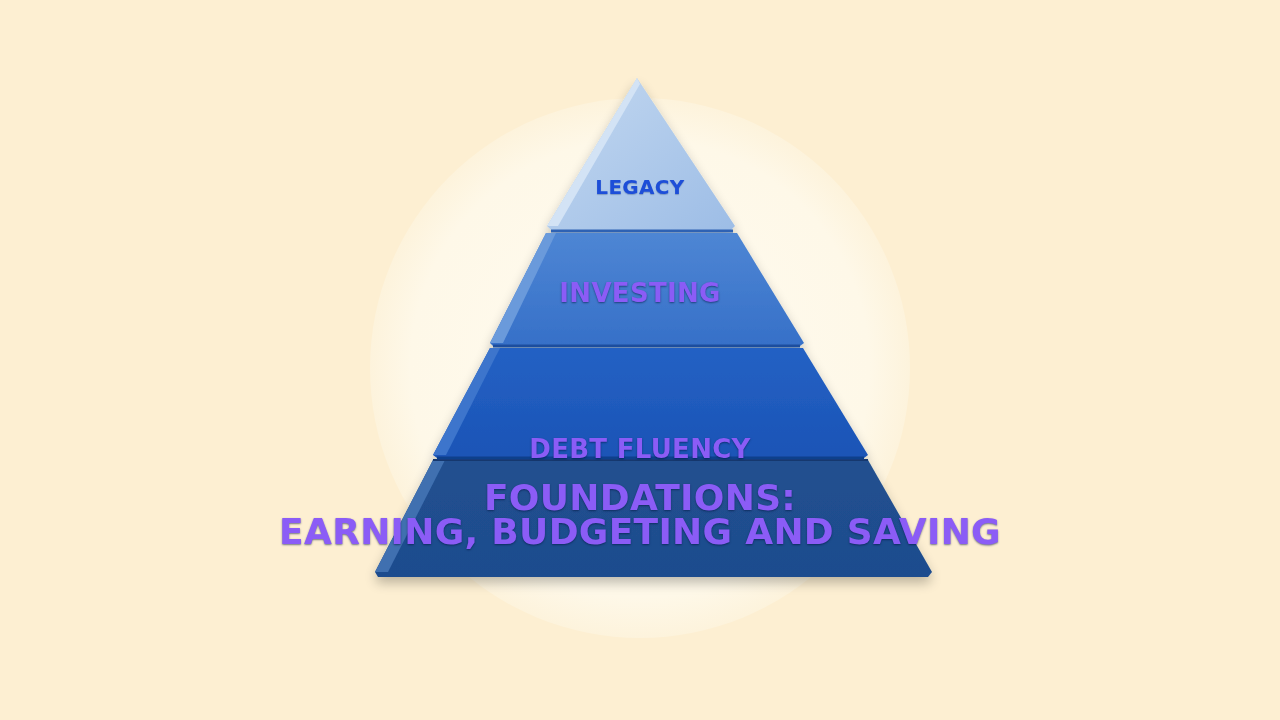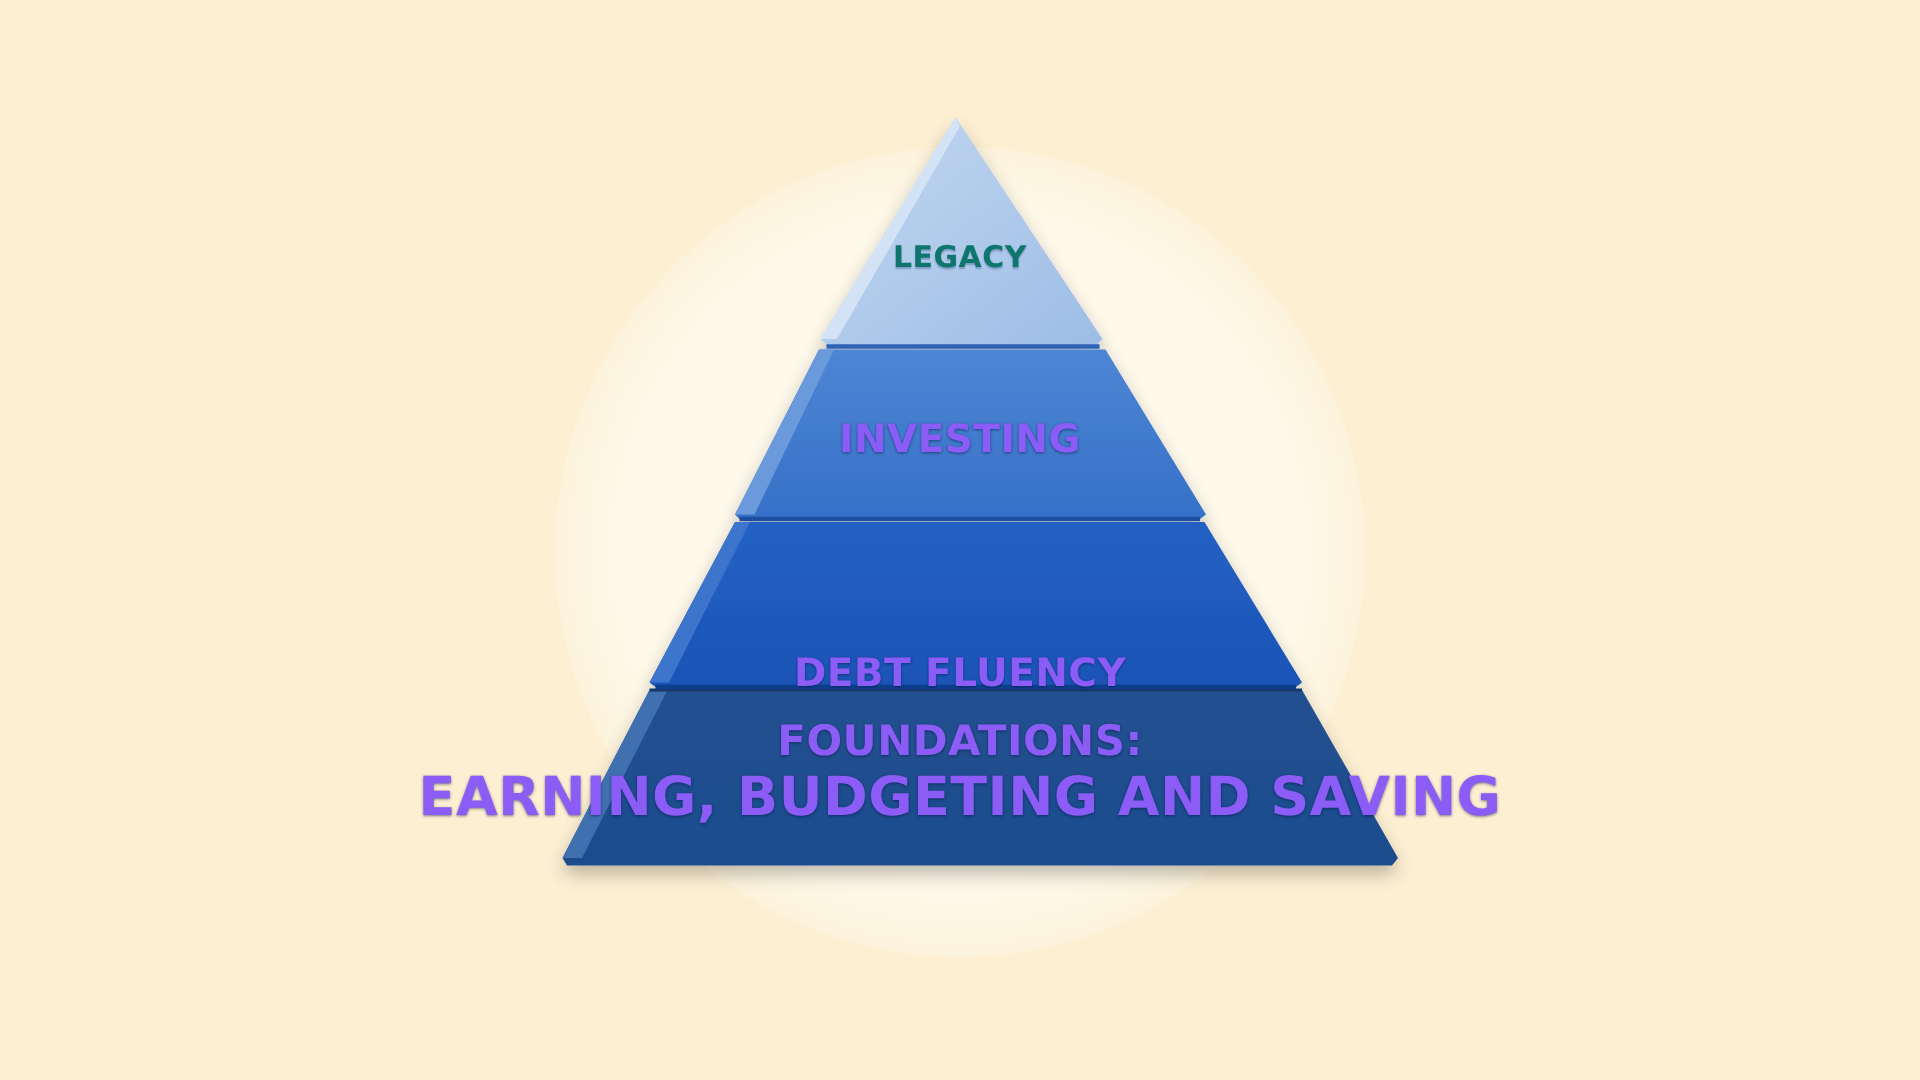--- a/index.html
+++ b/index.html
@@ -14,24 +14,24 @@
     position: absolute;
     left: 0; width: 1280px;
     text-align: center;
     color: #8b5cf6;
     font-weight: bold;
     letter-spacing: 0.3px;
     text-shadow: 0 1px 2px rgba(0,20,60,0.55);
     white-space: nowrap;
     line-height: 1;
   }
-  .lbl-legacy { top: 161px; font-size: 20px; color: #0f766e; text-shadow: 0 1px 1px rgba(40,70,120,0.35); }
+  .lbl-legacy { top: 177px; font-size: 20px; color: #1d4ed8; text-shadow: 0 1px 1px rgba(40,70,120,0.35); }
   .lbl-investing { top: 280px; font-size: 26px; }
   .lbl-debt { top: 388px; font-size: 26px; margin-top: 48px; }
-  .lbl-found-1 { top: 480px; font-size: 28px; }
+  .lbl-found-1 { top: 480px; font-size: 36px; }
   .lbl-found-2 { top: 514px; font-size: 36px; }
 </style>
 </head>
 <body>
 
 <div class="stage">
   <svg width="1280" height="720" viewBox="0 0 1280 720">
     <defs>
       <radialGradient id="circleGrad" cx="50%" cy="50%" r="50%">
         <stop offset="0%" stop-color="#FFFBF0"></stop>

